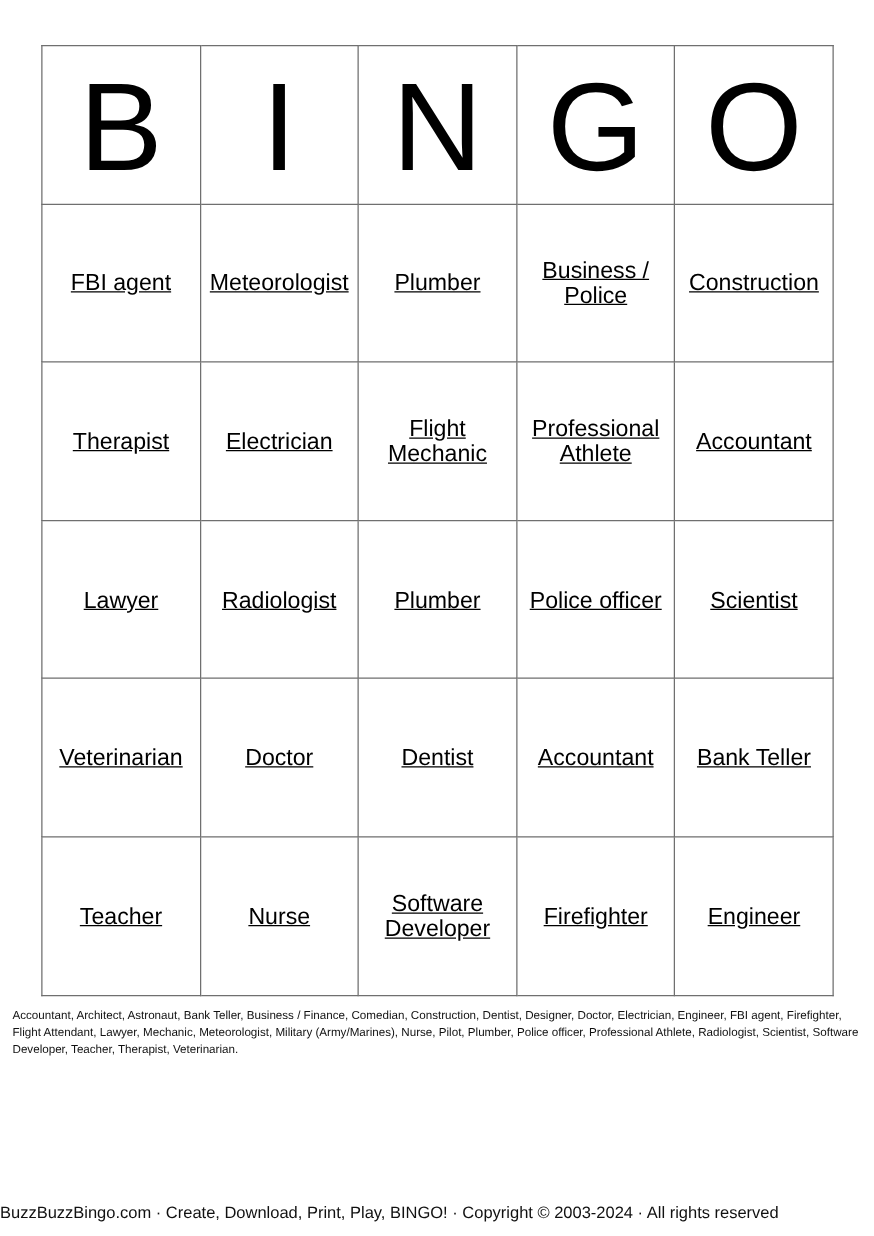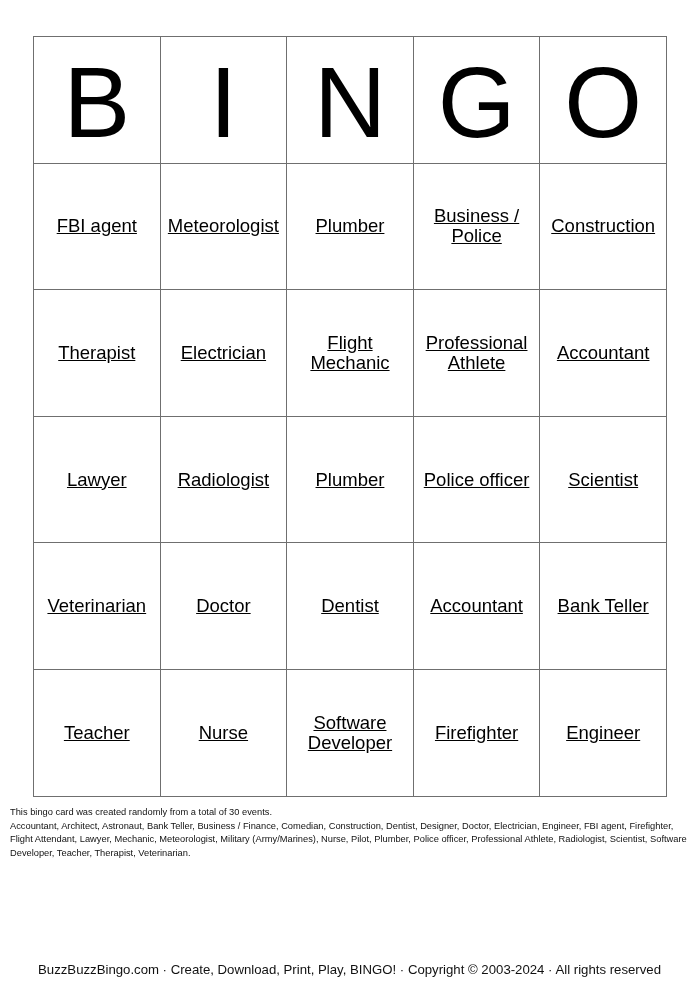--- a/index.html
+++ b/index.html
@@ -50,21 +50,20 @@
       width: 685px;
       font-size: 9.3px;
       line-height: 13.5px;
       color: #111;
     }
     .footer {
       position: absolute;
       left: 0;
       top: 962px;
       width: 699px;
-      text-align: center;
       font-size: 13.2px;
       color: #111;
     }
   </style>
 </head>
 <body>
 
 <table class="card">
   <tbody>
       <tr class="head">
@@ -106,17 +105,16 @@
     <td class="cell">Teacher</td>
     <td class="cell">Nurse</td>
     <td class="cell">Software Developer</td>
     <td class="cell">Firefighter</td>
     <td class="cell">Engineer</td>
   </tr>
 </tbody>
   </table>
 
 <div class="info">
-  <div>This bingo card was created randomly from a total of 30 events.</div>
   <div>Accountant, Architect, Astronaut, Bank Teller, Business / Finance, Comedian, Construction, Dentist, Designer, Doctor, Electrician, Engineer, FBI agent, Firefighter, Flight Attendant, Lawyer, Mechanic, Meteorologist, Military (Army/Marines), Nurse, Pilot, Plumber, Police officer, Professional Athlete, Radiologist, Scientist, Software Developer, Teacher, Therapist, Veterinarian.</div>
 </div>
 
 <div class="footer">BuzzBuzzBingo.com · Create, Download, Print, Play, BINGO! · Copyright © 2003-2024 · All rights reserved</div>
 
 </body></html>

